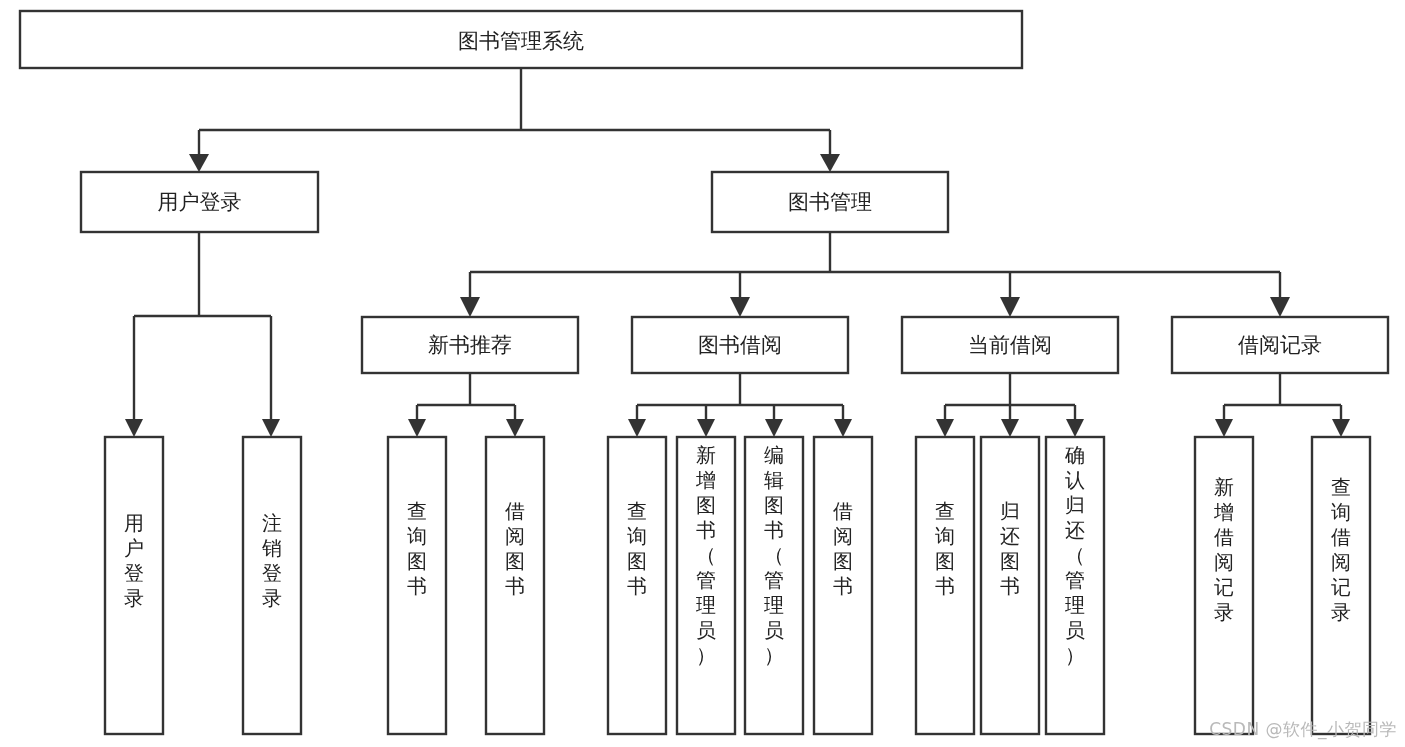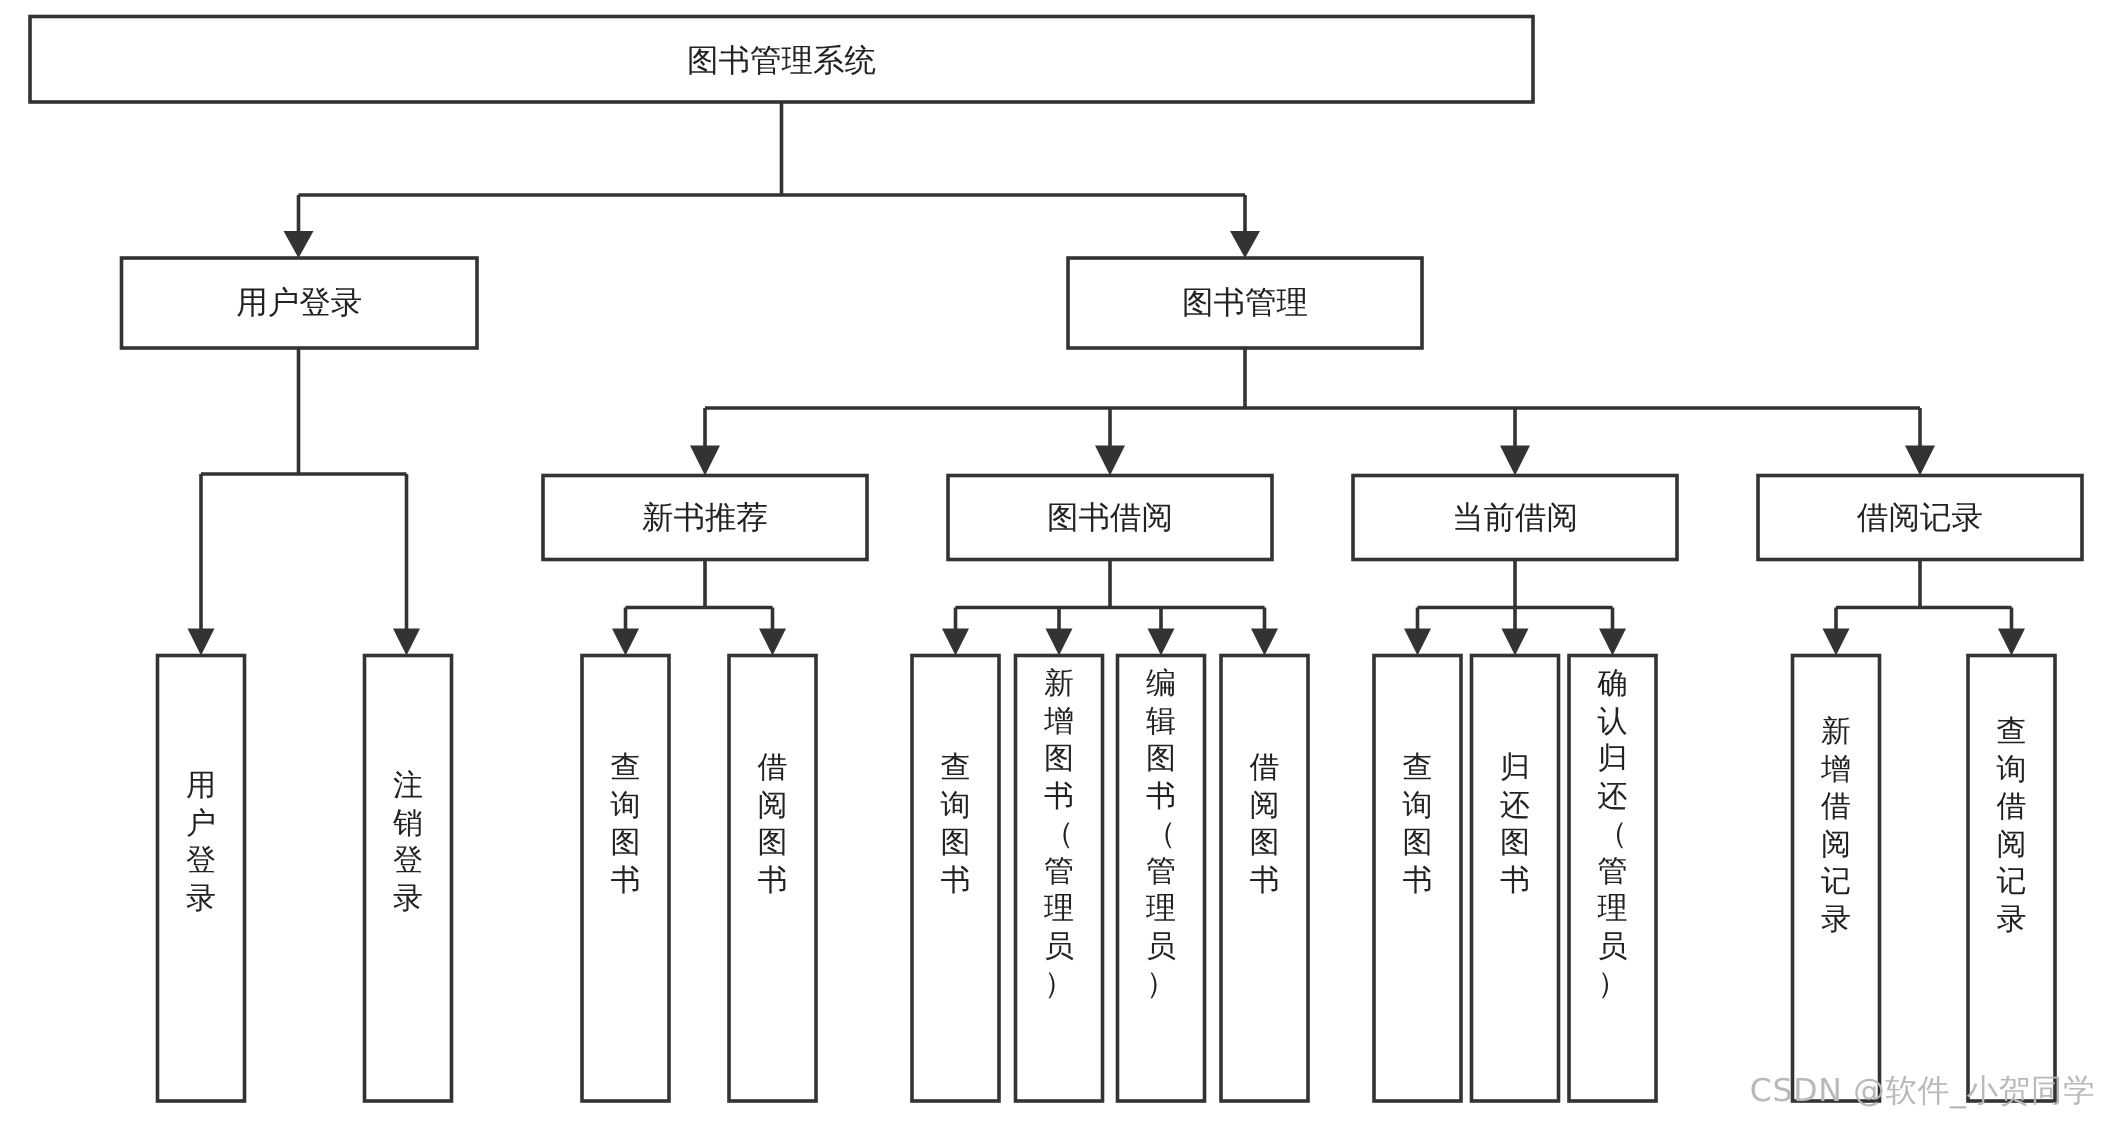--- a/index.html
+++ b/index.html
@@ -52,21 +52,21 @@
     font-family: "DejaVu Sans", "Liberation Sans", sans-serif;
     font-size: 20px;
     fill: #222222;
     text-anchor: middle;
   }
   .watermark {
     position: absolute;
     right: 8px;
     bottom: 6px;
     font-family: "DejaVu Sans", "Liberation Sans", sans-serif;
-    font-size: 21px;
+    font-size: 17px;
     color: #b9b9b9;
     letter-spacing: 0.5px;
     white-space: nowrap;
     user-select: none;
   }
 </style>
 </head>
 <body>
 
 <div id="diagram-root">

